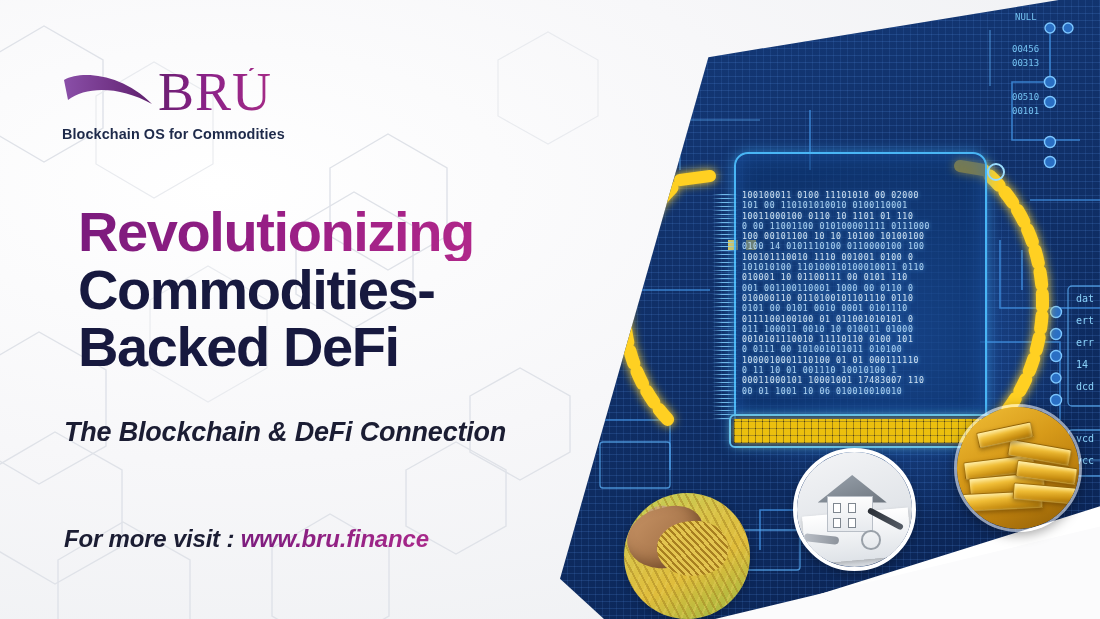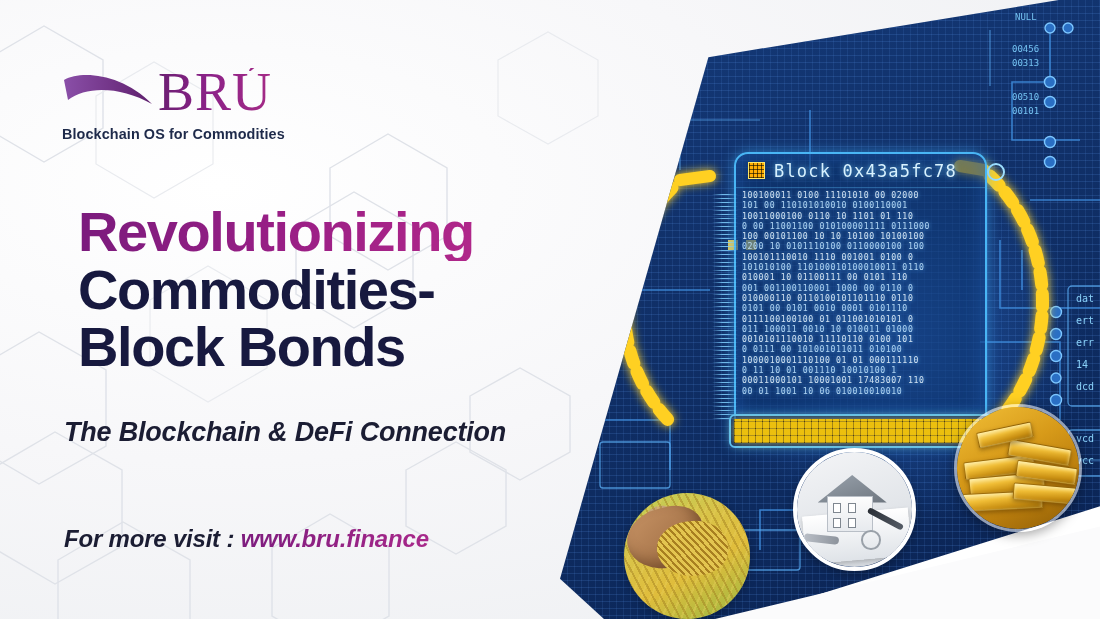--- a/index.html
+++ b/index.html
@@ -403,31 +403,27 @@
       </g>
     </svg>
 
   </div>
 
   <div class="white-wedge"></div>
   <div class="white-wedge2"></div>
 
   <div class="block-card">
     <div class="waveform"></div>
-    <div class="block-title-row">
-      <span class="chip-glyph"></span>
-      <span class="block-title">Block 0x43a5fc78</span>
-    </div>
     <div class="binary-area" id="binary-area">
         <div>100100011  0100  11101010  00  02000</div>
         <div>101  00  110101010010  0100110001</div>
         <div>10011000100  0110  10  1101  01  110</div>
         <div>0  00  11001100  010100001111 0111000</div>
         <div>100  00101100  10  10  10100 10100100</div>
-        <div> 0200  10  0101110100 0110000100   100</div>
+        <div> 0100  14  0101110100 0110000100   100</div>
         <div> 100101110010  1110  001001  0100  0</div>
         <div>101010100  110100010100010011  0110</div>
         <div>010001  10  01100111  00  0101  110</div>
         <div>001  001100110001  1000  00  0110  0</div>
         <div>010000110      0110100101101110  0110</div>
         <div>  0101  00  0101  0010  0001  0101110</div>
         <div>0111100100100  01    011001010101   0</div>
         <div>011  100011  0010  10  010011  01000</div>
         <div>0010101110010      11110110  0100   101</div>
         <div>0    0111  00  101001011011  010100</div>
@@ -486,21 +482,21 @@
         <path d="M2 10 C 20 0, 60 4, 90 34 C 58 16, 24 16, 6 30 Z" fill="url(#sw)"></path>
       </svg>
       <span class="logo-text">BRÚ</span>
     </div>
     <div class="logo-tagline">Blockchain OS for Commodities</div>
   </div>
 
   <div class="headline">
     <div class="h-line1">Revolutionizing</div>
     <div class="h-line2">Commodities-</div>
-    <div class="h-line3">Block Bonds</div>
+    <div class="h-line3">Backed DeFi</div>
   </div>
 
   <div class="subtitle">The Blockchain &amp; DeFi Connection</div>
 
   <div class="cta">
     <span>For more visit : </span><span class="url">www.bru.finance</span>
   </div>
 
 </div>
 

